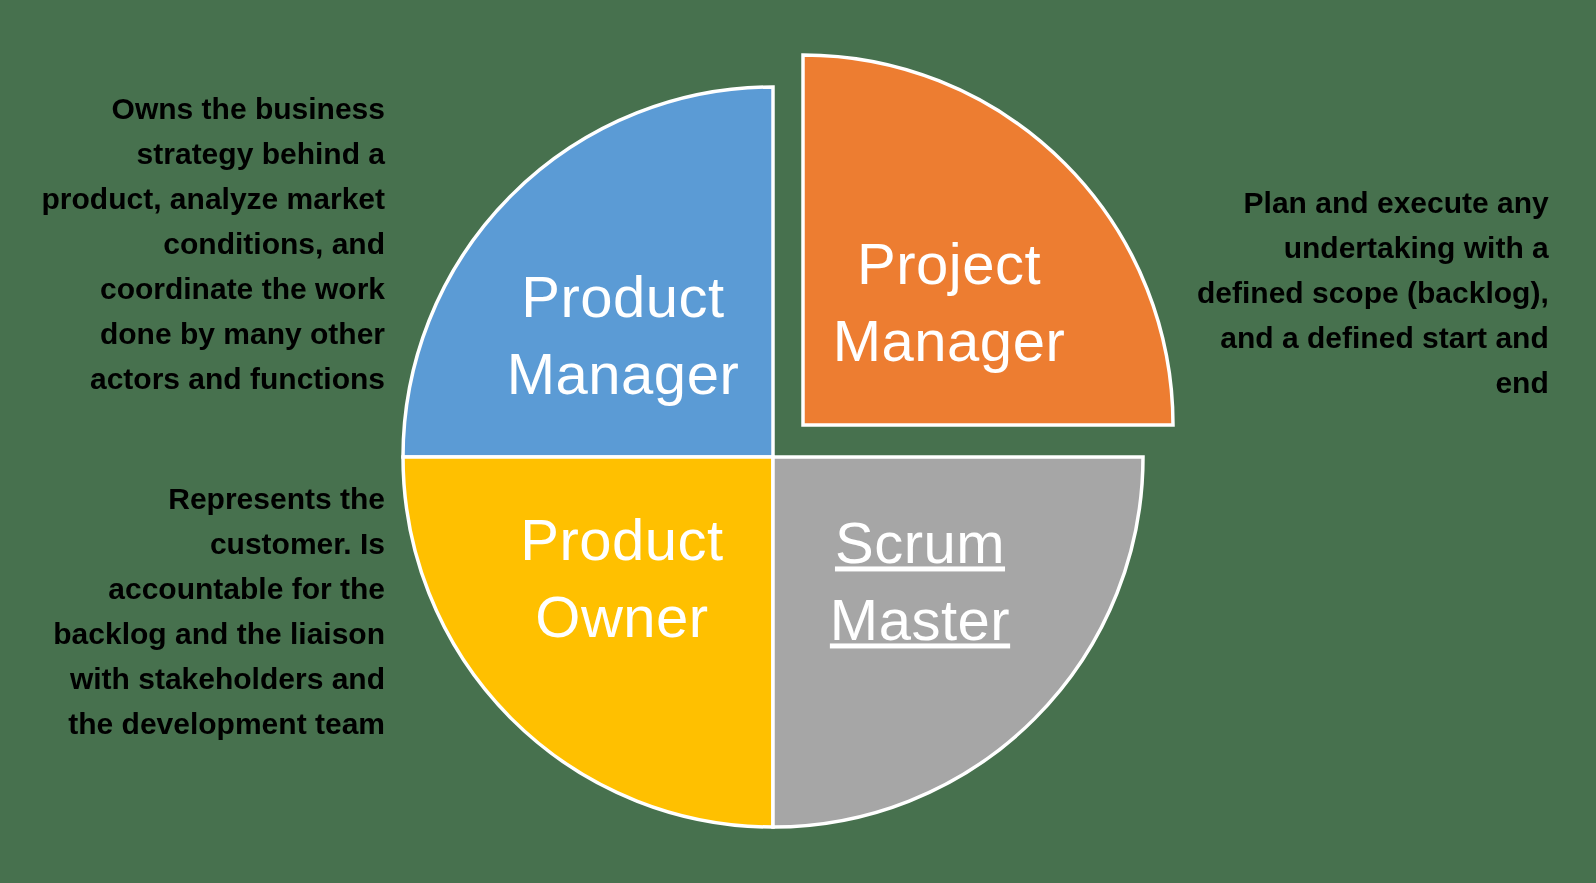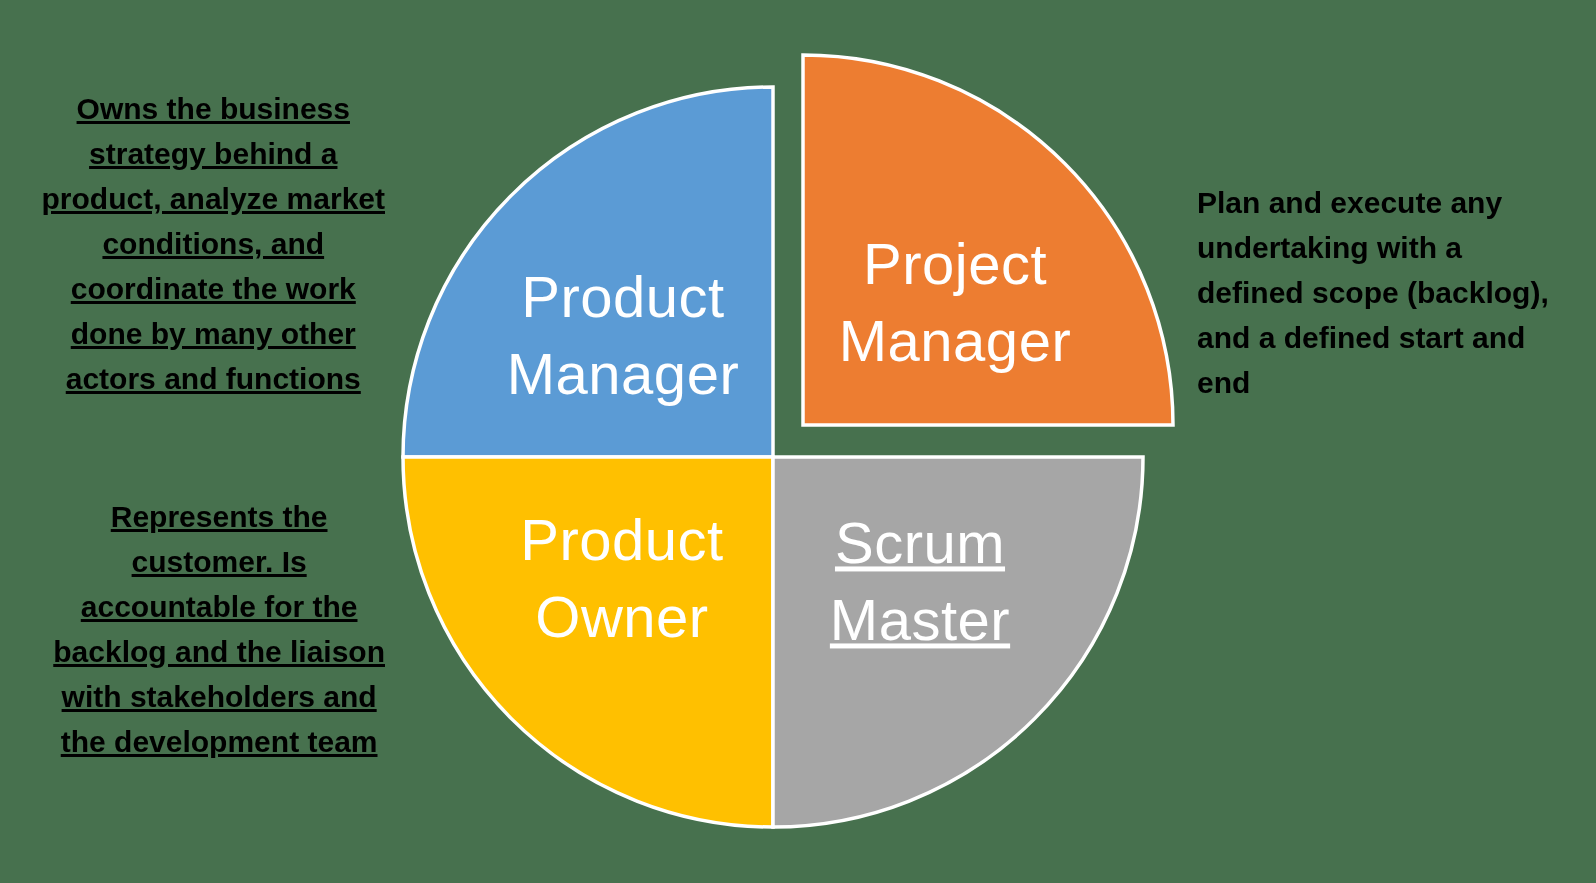--- a/index.html
+++ b/index.html
@@ -24,28 +24,28 @@
     letter-spacing: 0.5px;
   }
   .desc {
     position: absolute;
     color: #000000;
     font-weight: 700;
     font-size: 30px;
     line-height: 45px;
     white-space: pre-line;
   }
-  .desc.align-right { text-align: center; text-decoration: underline; }
-  .desc.align-left  { text-align: left; }
+  .desc.align-right { text-align: right; }
+  .desc.align-left  { text-align: right; }
   .desc-pm { right: 1211px; top: 86px; }
   .desc-pjm { left: 1197px; top: 180px; }
-  .desc-po { right: 1211px; top: 494px; }
+  .desc-po { right: 1211px; top: 476px; }
   .desc-sm { left: 1196px; top: 502px; }
   .label-pm  { left: 623px; top: 336px; }
-  .label-pjm { left: 949px; top: 303px; margin-left: 6px; }
+  .label-pjm { left: 949px; top: 303px; }
   .label-po  { left: 622px; top: 579px; }
   .label-sm  { left: 920px; top: 582px; text-decoration: underline; }
 </style>
 </head>
 <body>
 
 <div class="canvas">
 
   <svg width="1596" height="883" viewBox="0 0 1596 883">
 

